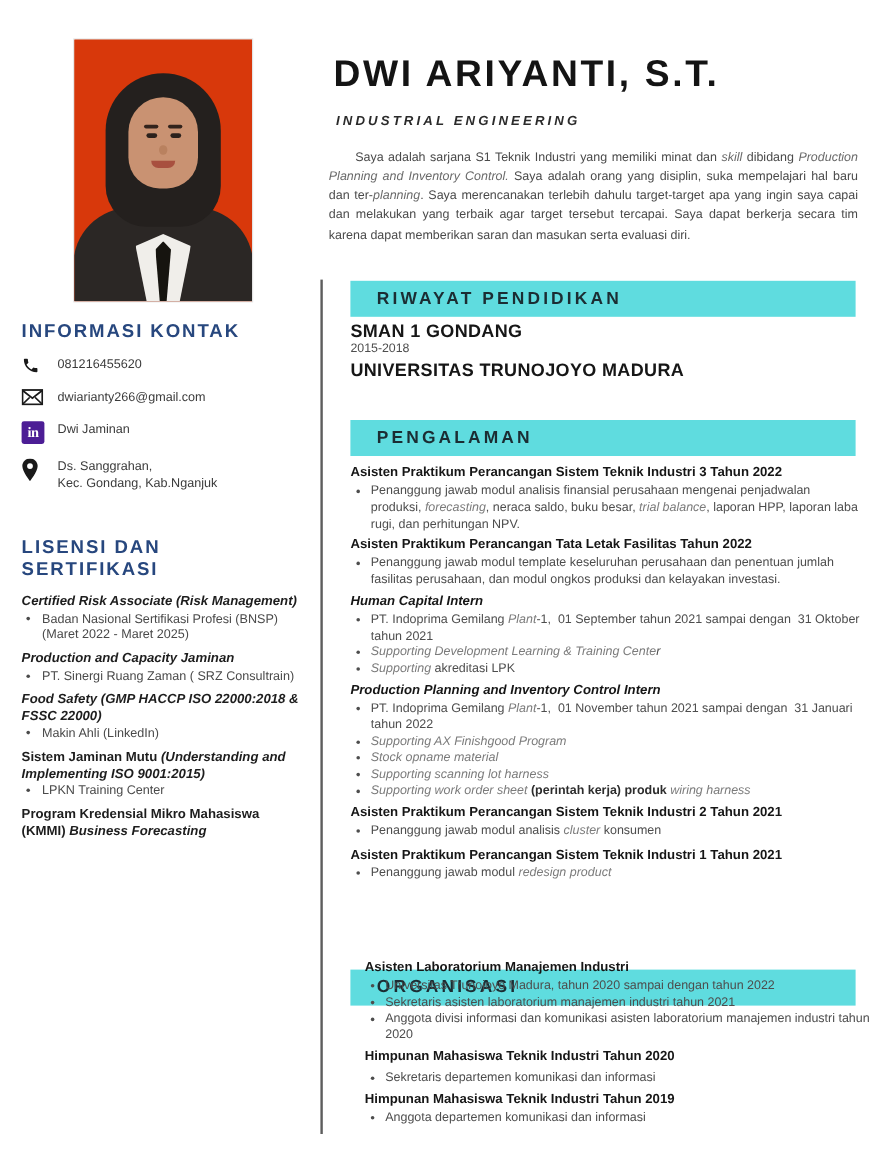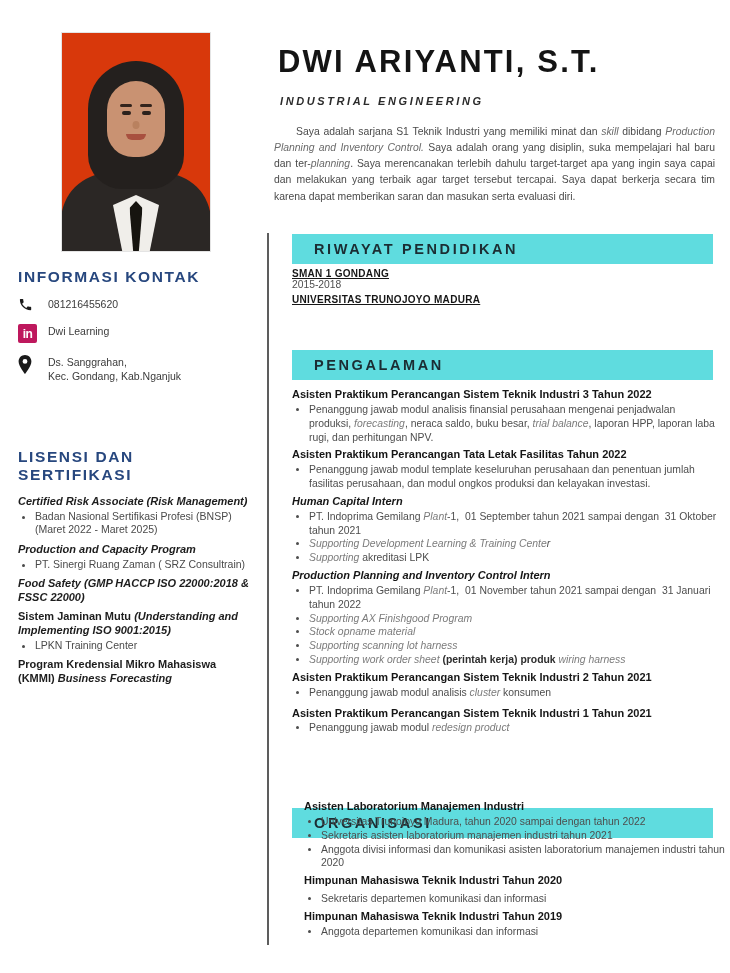--- a/index.html
+++ b/index.html
@@ -63,23 +63,23 @@
     font-size:15.5px;font-weight:bold;letter-spacing:1.6px;
     color:#27477e;margin:0 0 6px 0;
   }
   .side-sec{position:absolute;left:18px;width:232px;}
 
   .contact-row{display:flex;align-items:flex-start;margin-bottom:11px;}
   .contact-ico{width:30px;flex:0 0 30px;display:flex;align-items:flex-start;justify-content:flex-start;padding-top:1px;}
   .contact-txt{font-size:10.5px;color:#3b3b3b;line-height:1.32;padding-top:2px;}
 
   .li-badge{
-    width:19px;height:19px;background:#be185d;border-radius:2px;
+    width:19px;height:19px;background:#4c1d95;border-radius:2px;
     display:flex;align-items:center;justify-content:center;
-    color:#fff;font-size:12px;font-weight:bold;font-family:Liberation Sans, sans-serif;
+    color:#fff;font-size:12px;font-weight:bold;font-family:Liberation Serif, serif;
     letter-spacing:-0.5px;line-height:1;
   }
 
   .cert-title{font-size:11px;font-weight:bold;font-style:italic;color:#1d1d1d;line-height:1.24;margin:6px 0 1px;}
   .cert-title.noit{font-style:normal;}
   ul.sl{margin:0 0 0 3px;padding:0 0 0 14px;}
   ul.sl li{font-size:10.5px;color:#4a4a4a;line-height:1.3;margin-bottom:1px;}
   ul.sl.tight li{margin-bottom:0px;line-height:1.42;}
 
   
@@ -108,21 +108,21 @@
     display:flex;align-items:center;
   }
   .bar span{
     font-size:14.5px;font-weight:bold;letter-spacing:2.6px;color:#1b2d33;
     padding-left:22px;
   }
 
   .rsec{position:absolute;left:22px;width:425px;}
   .job-title{font-size:11px;font-weight:bold;color:#161616;line-height:1.26;margin:4px 0 0;}
   .job-title.it{font-style:italic;}
-  .edu-title{font-size:10px;font-weight:bold;letter-spacing:.3px;color:#161616;margin-top:4px;text-decoration:underline;}
+  .edu-title{font-size:15px;font-weight:bold;letter-spacing:.3px;color:#161616;margin-top:4px;}
   .edu-sub{font-size:10.3px;color:#4e4e4e;margin-bottom:2px;}
   ul.rl{margin:1px 0 0 0;padding:0 0 0 17px;}
   ul.rl li{font-size:10.4px;color:#4d4d4d;line-height:1.33;margin-bottom:0px;}
   ul.rl li i{font-style:italic;color:#7b7b7b;}
   ul.rl li b{font-weight:bold;color:#2d2d2d;}
   .it-line{font-style:italic;color:#7b7b7b;}
 </style>
 </head>
 <body>
 
@@ -150,26 +150,36 @@
 
       <div class="contact-row" style="margin-top:10px;text-align:center;">
         <div class="contact-ico">
           <svg width="15" height="15" viewBox="0 0 24 24">
               <path fill="#1a1a1a" d="M6.6 10.8c1.4 2.8 3.8 5.1 6.6 6.6l2.2-2.2c.3-.3.7-.4 1-.2 1.2.4 2.4.6 3.7.6.6 0 1 .4 1 1V20c0 .6-.4 1-1 1C10.6 21 3 13.4 3 4c0-.6.4-1 1-1h3.4c.6 0 1 .4 1 1 0 1.3.2 2.5.6 3.7.1.4 0 .7-.2 1l-2.2 2.1z"></path>
             </svg>
         </div>
         <div class="contact-txt">081216455620</div>
       </div>
 
+      <div class="contact-row">
+        <div class="contact-ico">
+          <svg width="18" height="14" viewBox="0 0 24 18">
+              <rect x="1" y="1" width="22" height="16" fill="none" stroke="#1a1a1a" stroke-width="2"></rect>
+              <path d="M1.5 1.8 12 10 22.5 1.8" fill="none" stroke="#1a1a1a" stroke-width="2"></path>
+              <path d="M1.5 16.4 9 9.2M22.5 16.4 15 9.2" fill="none" stroke="#1a1a1a" stroke-width="1.6"></path>
+            </svg>
+        </div>
+        <div class="contact-txt">dwiarianty266@gmail.com</div>
+      </div>
 
       <div class="contact-row">
         <div class="contact-ico">
           <div class="li-badge">in</div>
         </div>
-        <div class="contact-txt">Dwi Learning</div>
+        <div class="contact-txt">Dwi Jaminan</div>
       </div>
 
       <div class="contact-row">
         <div class="contact-ico">
           <svg width="14" height="19" viewBox="0 0 16 22">
               <path fill="#1a1a1a" d="M8 0C3.9 0 .6 3.3.6 7.4c0 5.5 7.4 14.6 7.4 14.6s7.4-9.1 7.4-14.6C15.4 3.3 12.1 0 8 0zm0 10.2a2.8 2.8 0 1 1 0-5.6 2.8 2.8 0 0 1 0 5.6z"></path>
             </svg>
         </div>
         <div class="contact-txt">
           <div>Ds. Sanggrahan,</div>
@@ -179,26 +189,29 @@
     </div>
 
     <div class="side-sec" style="top:448px;">
       <div class="side-head">LISENSI DAN SERTIFIKASI</div>
 
       <div class="cert-title" style="margin-top:11px;">Certified Risk Associate (Risk Management)</div>
       <ul class="sl">
         <li>Badan Nasional Sertifikasi Profesi (BNSP) (Maret 2022 - Maret 2025)</li>
       </ul>
 
-      <div class="cert-title">Production and Capacity Program</div>
+      <div class="cert-title">Production and Capacity Jaminan</div>
       <ul class="sl">
         <li>PT. Sinergi Ruang Zaman ( SRZ Consultrain)</li>
       </ul>
 
       <div class="cert-title">Food Safety (GMP HACCP ISO 22000:2018 &amp; FSSC 22000)</div>
+      <ul class="sl">
+        <li>Makin Ahli (LinkedIn)</li>
+      </ul>
 
       <div class="cert-title noit"><span>Sistem Jaminan Mutu </span><i>(Understanding and Implementing ISO 9001:2015)</i></div>
       <ul class="sl">
         <li>LPKN Training Center</li>
       </ul>
 
       <div class="cert-title noit"><span>Program Kredensial Mikro Mahasiswa (KMMI) </span><i>Business Forecasting</i></div>
     </div>
 
 

